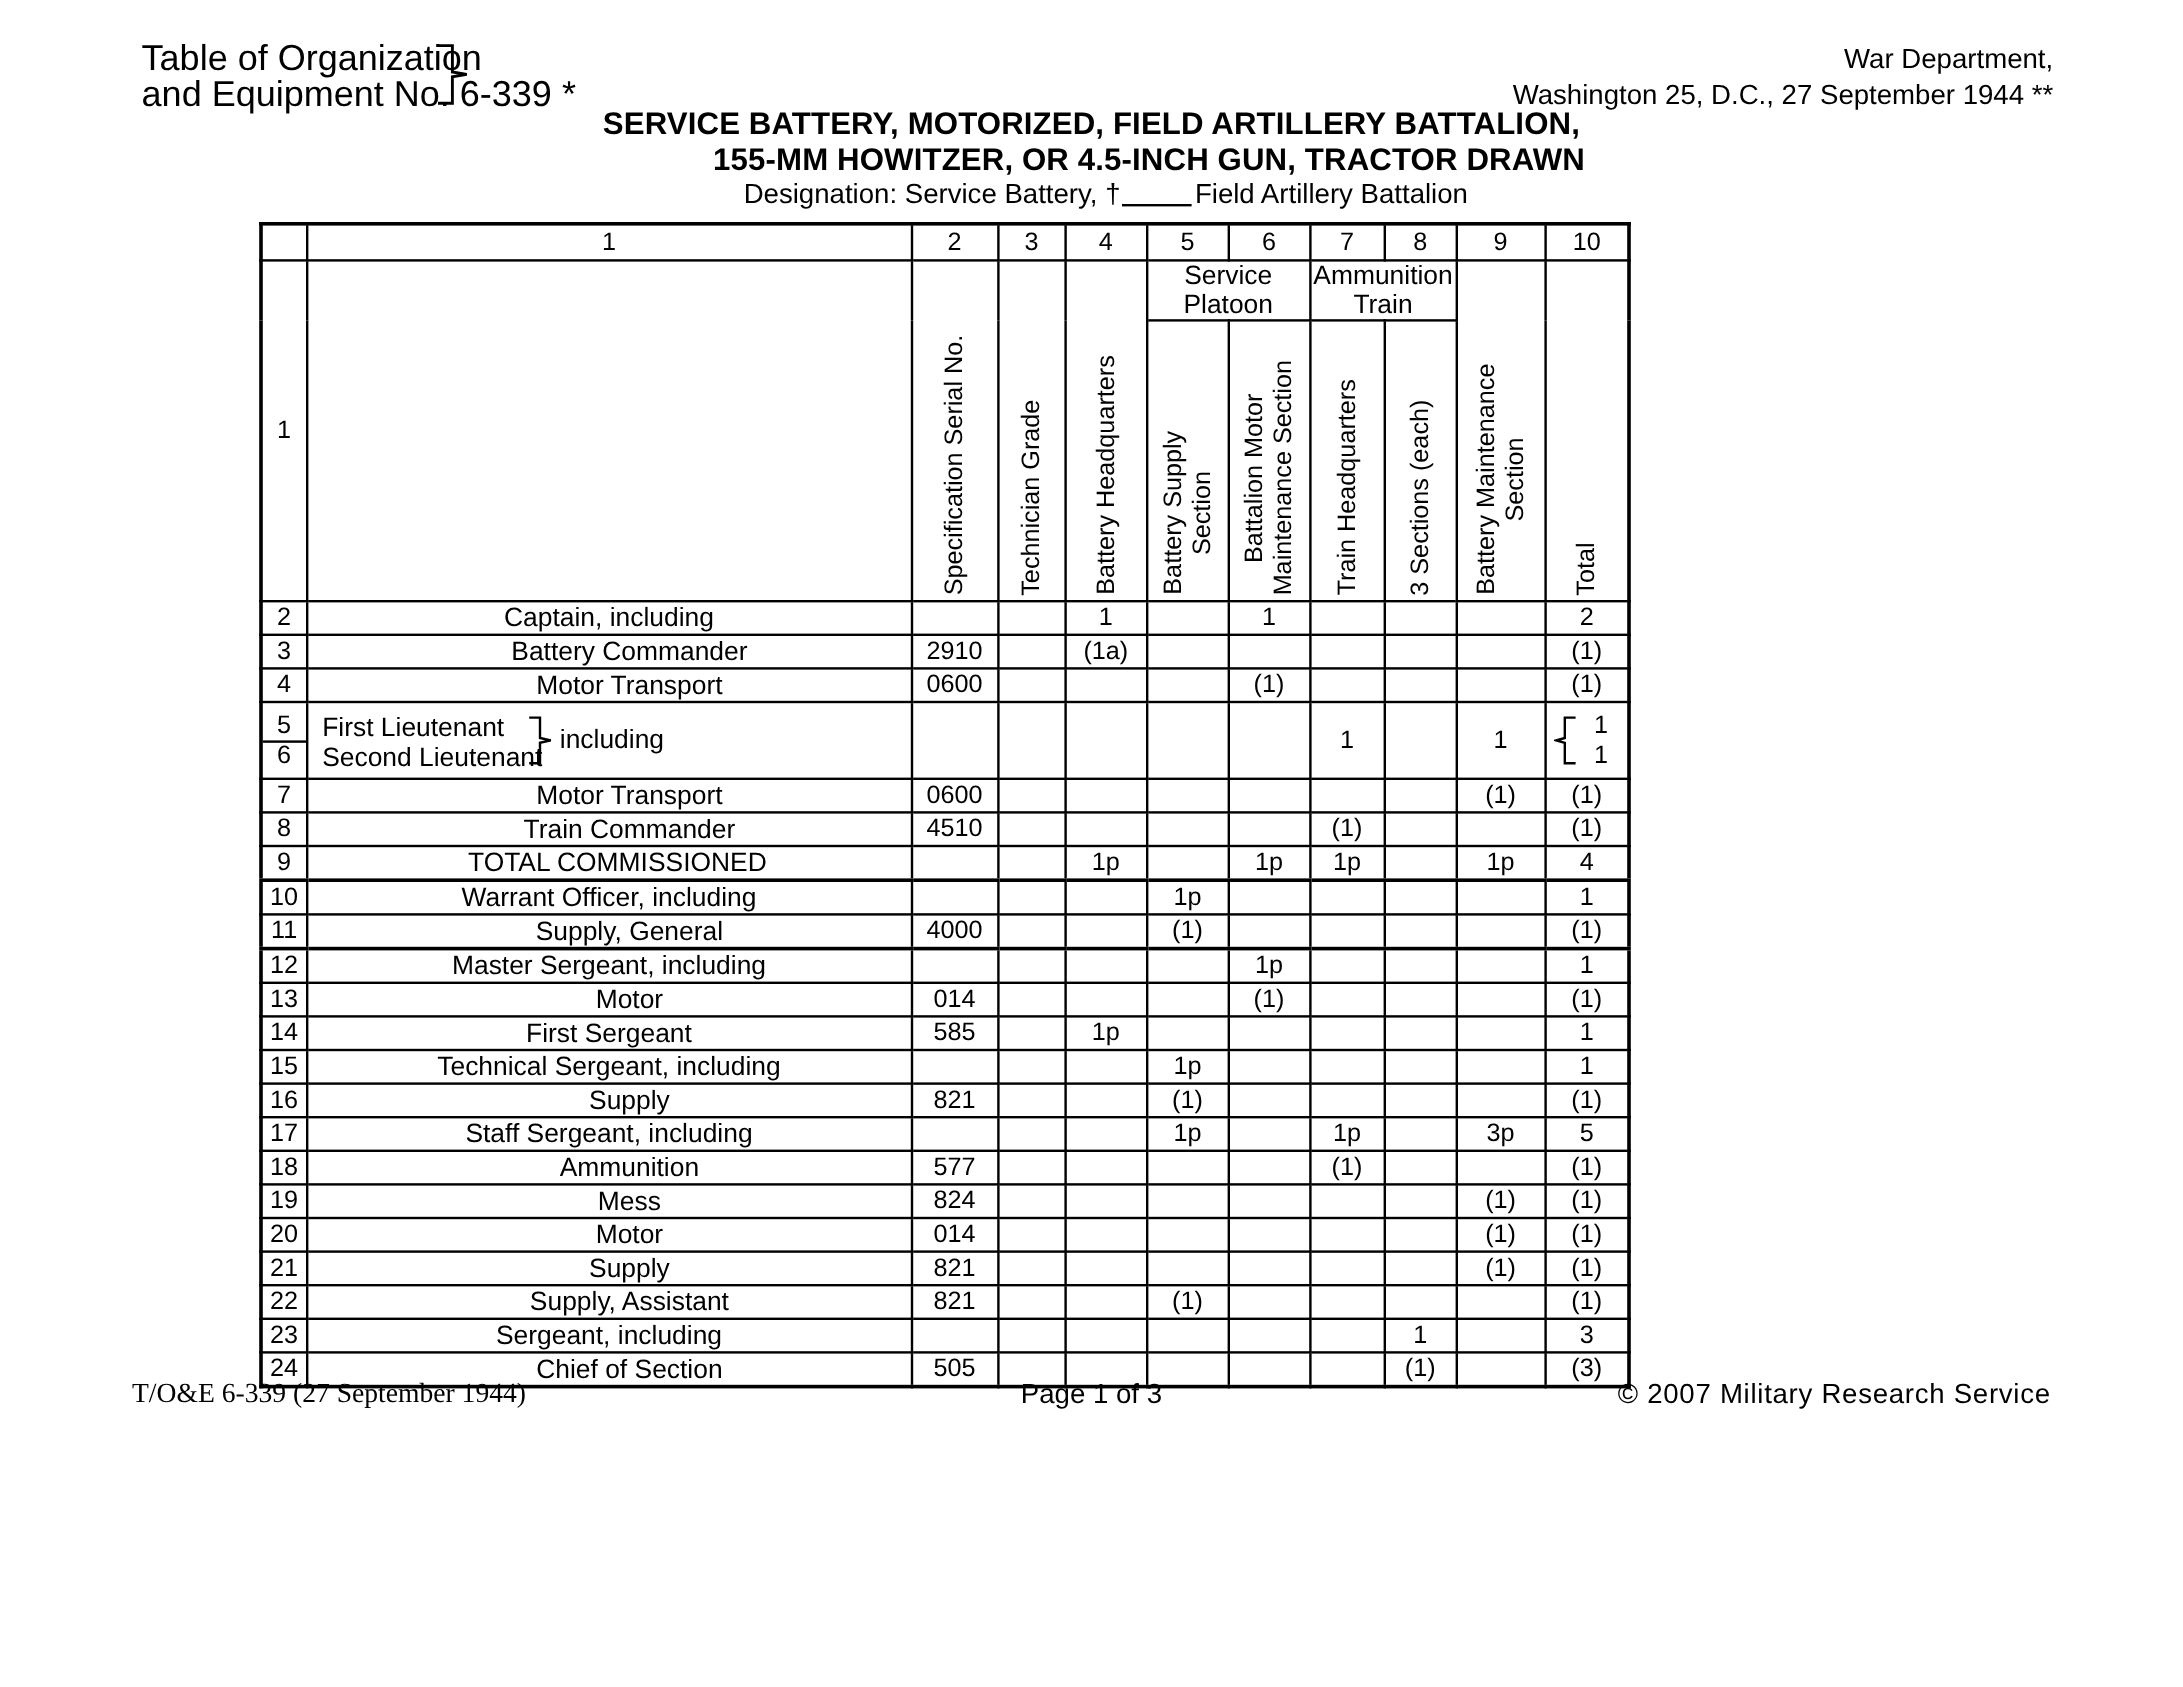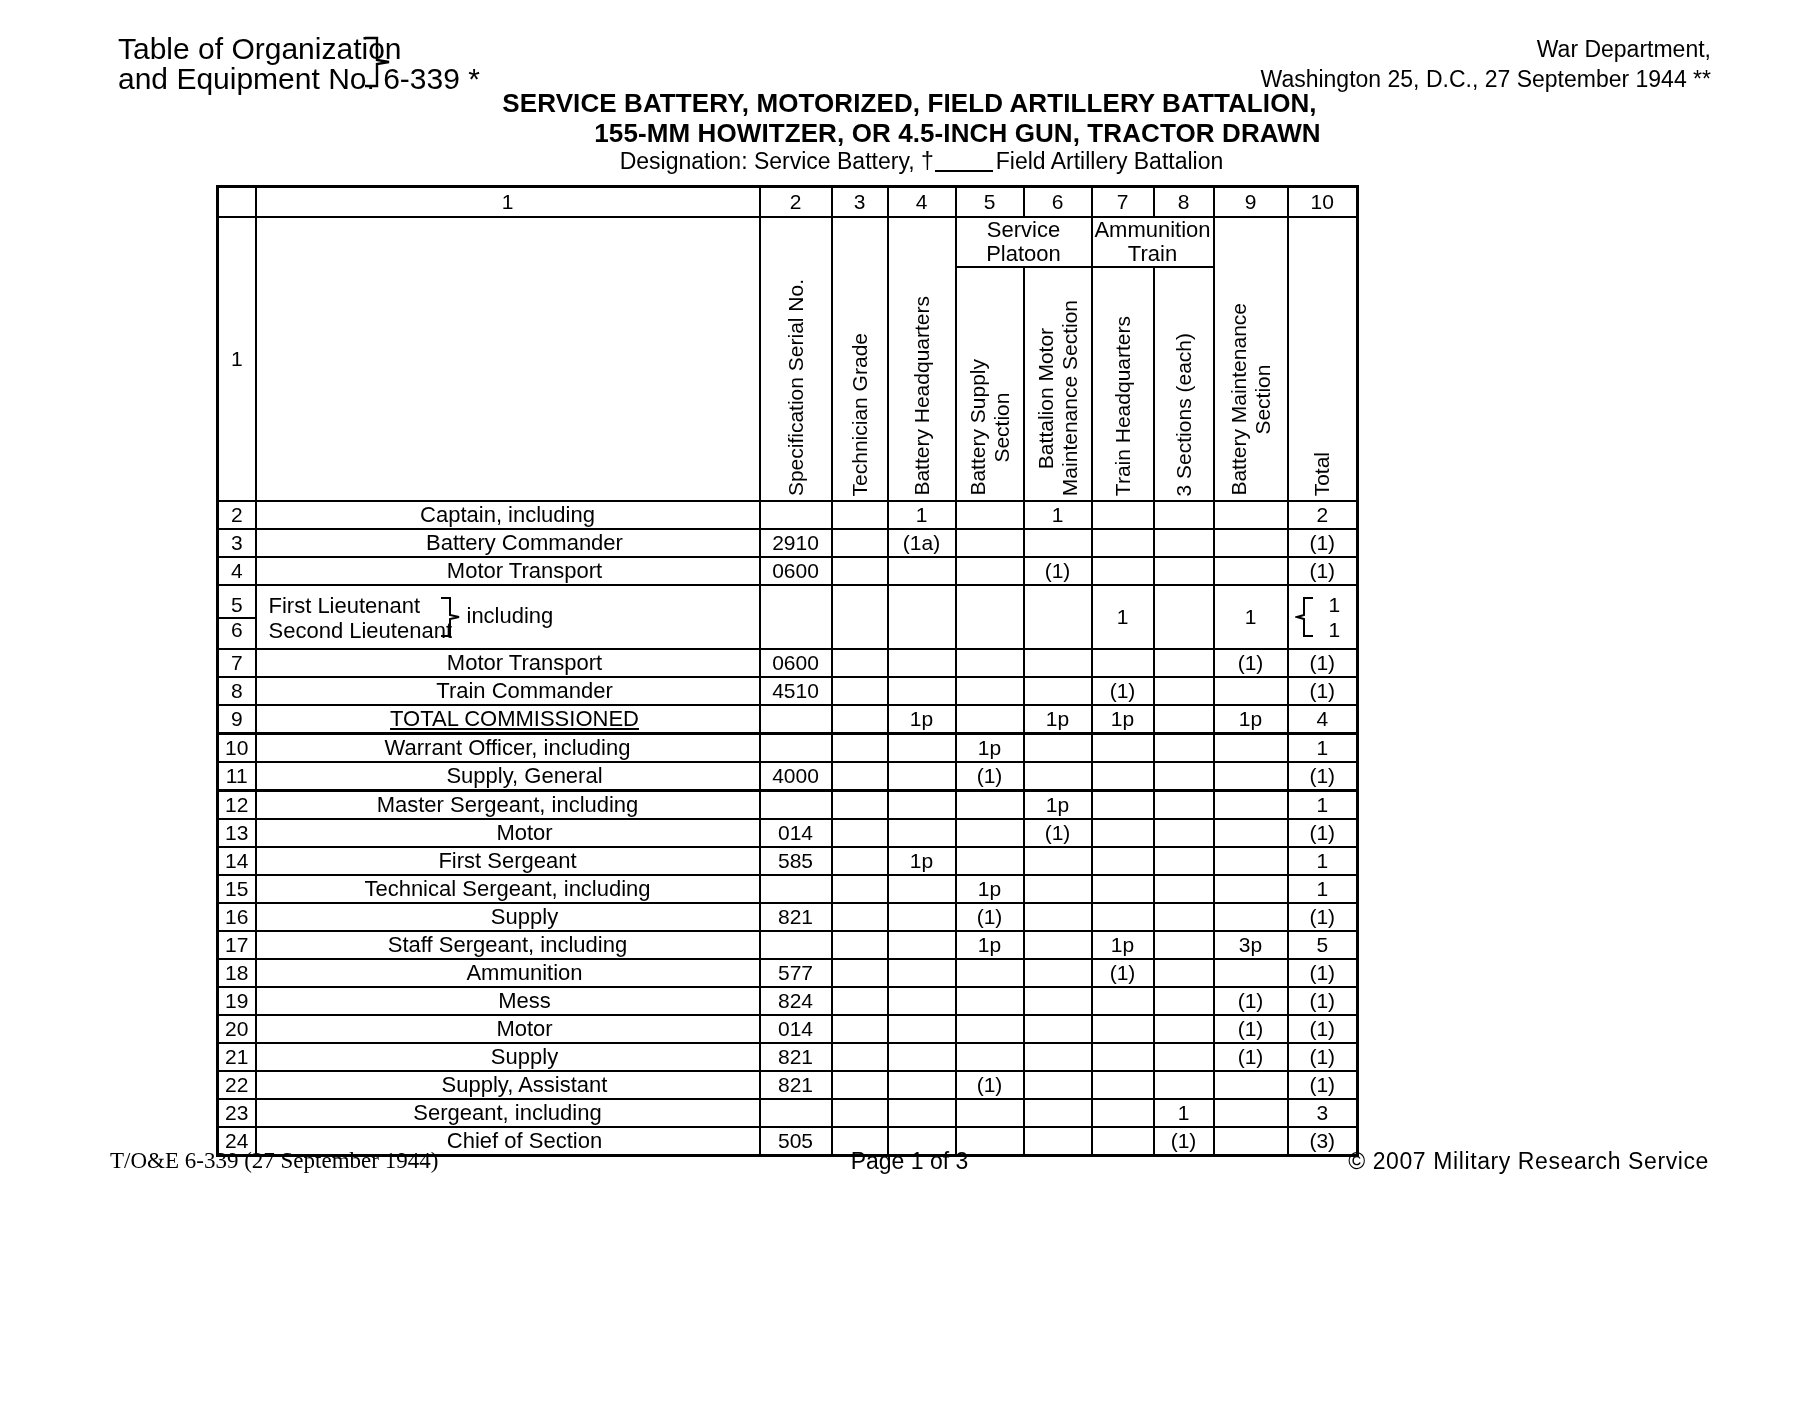--- a/index.html
+++ b/index.html
@@ -166,21 +166,21 @@
     text-align: center;
     font-size: 21px;
   }
   td.desc {
     text-align: left;
     padding-left: 6px;
     font-size: 22px;
     white-space: nowrap;
   }
   td.desc.ind  { padding-left: 34px; }
-  td.desc.ctr  { text-align: center; padding-left: 14px; text-decoration: underline; }
+  td.desc.ctr  { text-align: center; padding-left: 14px; }
   tr.body-row td { height: 25px; }
 
   tr.sect-top td { border-top: 3px solid #000; }
 
   
   .lt-block {
     position: relative;
     height: 50px;
   }
   .lt-line1, .lt-line2 {

